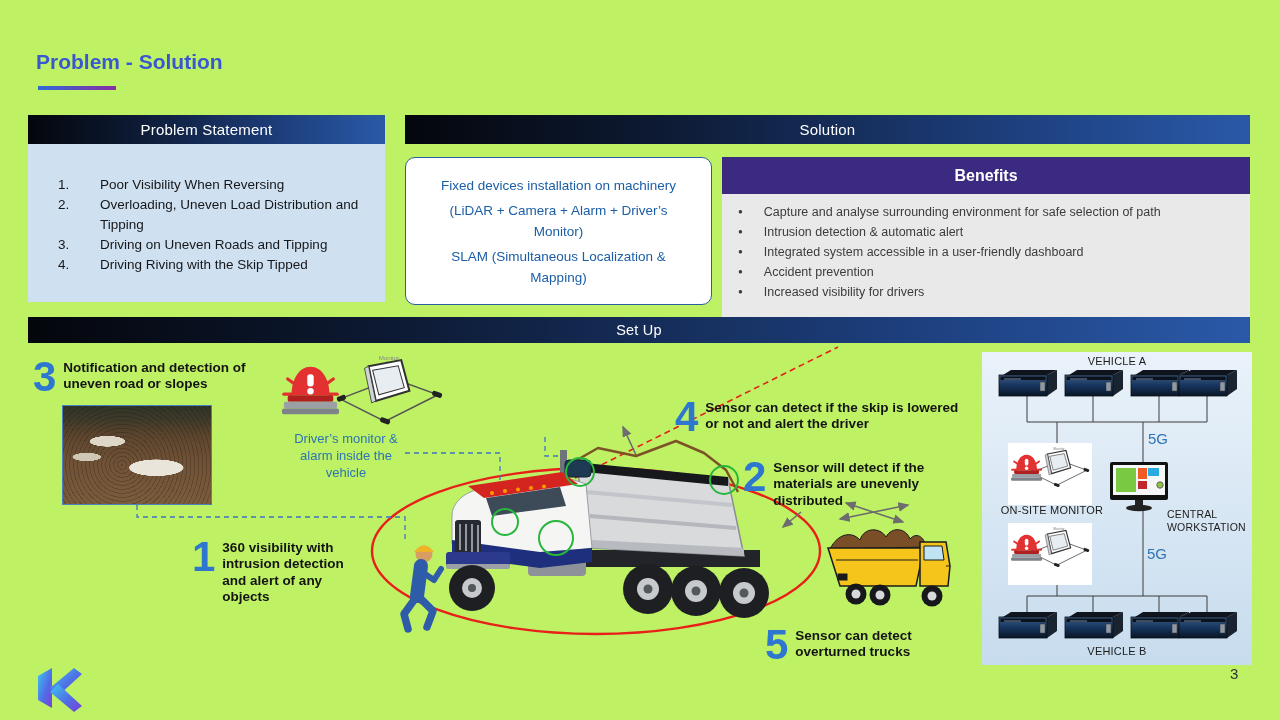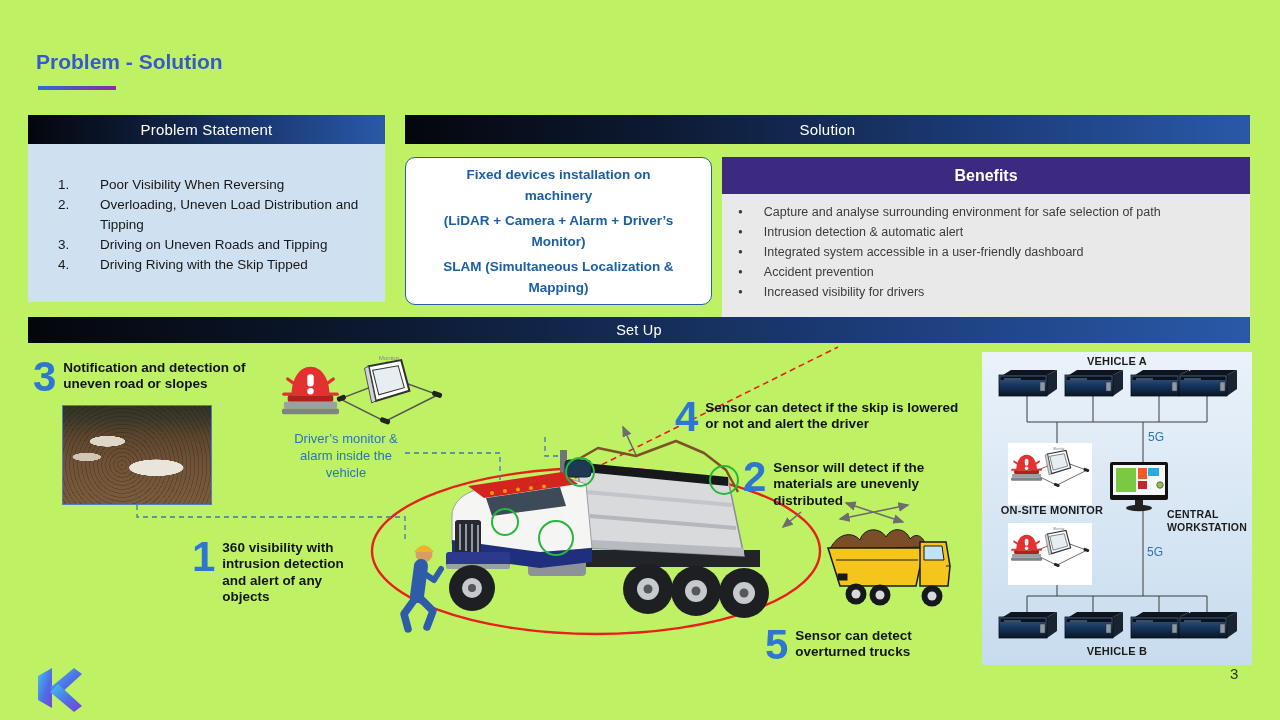--- a/index.html
+++ b/index.html
@@ -19,21 +19,21 @@
   
   .problem-body{position:absolute;left:28px;top:144px;width:357px;height:158px;background:var(--problem_bg,#cfe1f1);
         padding-top:31px;box-sizing:border-box;}
   .p-row{display:grid;grid-template-columns:42px 1fr;padding-left:30px;padding-right:14px;
         font-size:13.5px;line-height:20px;color:#15171a;}
   
   .devices-box{position:absolute;left:405px;top:157px;width:307px;height:148px;box-sizing:border-box;
         background:#fff;border:1.5px solid #2b5f9e;border-radius:10px;
         display:flex;flex-direction:column;justify-content:center;align-items:center;
         text-align:center;padding:4px 26px;}
-  .devices-box p{margin:2px 0;font-size:13.5px;font-weight:700;color:var(--device_blue,#1b5ea6);line-height:21px;}
+  .devices-box p{margin:2px 0;font-size:13.5px;font-weight:400;color:var(--device_blue,#1b5ea6);line-height:21px;}
   
   .benefits-header{position:absolute;left:722px;top:157px;width:528px;height:37px;background:var(--benefits_purple,#3b2a80);
         color:#fff;font-weight:700;font-size:16px;display:flex;align-items:center;justify-content:center;}
   .benefits-body{position:absolute;left:722px;top:194px;width:528px;height:125px;background:#e9e9e9;
         padding-top:9px;box-sizing:border-box;}
   .b-row{display:flex;align-items:baseline;font-size:12.5px;color:#3c3c3c;line-height:19px;}
   .b-row::before{content:"\25CF";font-size:8px;margin:0 21px 0 16px;position:relative;top:-2px;color:#3c3c3c;}
   
   .callout{position:absolute;display:flex;gap:7px;align-items:flex-start;z-index:4;}
   .co-num{font-size:42px;font-weight:800;color:var(--number_blue,#2e77d0);line-height:.82;font-family:"Liberation Sans",sans-serif;}
@@ -52,26 +52,26 @@
      border:1.5px solid #4a7fc1;z-index:3;
      background:
        radial-gradient(ellipse 46px 14px at 63% 63%, #e9e5da 0 58%, rgba(0,0,0,0) 60%),
        radial-gradient(ellipse 30px 9px at 30% 36%, #ded7c8 0 58%, rgba(0,0,0,0) 60%),
        radial-gradient(ellipse 24px 7px at 16% 52%, #cfc6b4 0 58%, rgba(0,0,0,0) 60%),
        repeating-radial-gradient(circle at 40% 60%, rgba(25,14,6,.22) 0 1px, rgba(0,0,0,0) 1px 4px),
        linear-gradient(180deg,#2f3526 0%,#3d3a2a 13%,#5c452e 30%,#6e5136 55%,#7b5c3d 100%);}
   
   .network-panel{position:absolute;left:982px;top:352px;width:270px;height:313px;z-index:3;
      background:linear-gradient(180deg,var(--panel_top,#eaf2fa),var(--panel_bottom,#c7dcee));}
-  .net-label{position:absolute;font-weight:700;font-size:11px;color:#1c1c1c;letter-spacing:.2px;}
+  .net-label{position:absolute;font-weight:400;font-size:11px;color:#1c1c1c;letter-spacing:.2px;}
   .veh-a{top:3px;left:0;width:100%;text-align:center;}
   .veh-b{top:293px;left:0;width:100%;text-align:center;}
   .onsite{top:152px;left:0;width:140px;text-align:center;}
   .central{top:156px;left:185px;width:80px;font-size:10.5px;line-height:1.2;}
-  .g5{position:absolute;font-size:12px;color:var(--label_blue,#2e74b5);}
+  .g5{position:absolute;font-size:15px;color:var(--label_blue,#2e74b5);}
   .g5-top{left:166px;top:78px;} .g5-bot{left:165px;top:193px;}
   
   .overlay{position:absolute;left:0;top:0;z-index:2;pointer-events:none;}
   .panel-svg{position:absolute;left:0;top:0;}
   .logo{position:absolute;left:30px;top:664px;z-index:3;}
   .page-number{position:absolute;left:1230px;top:665px;font-size:15px;color:#333;}
 </style>
 </head>
 <body>
 

